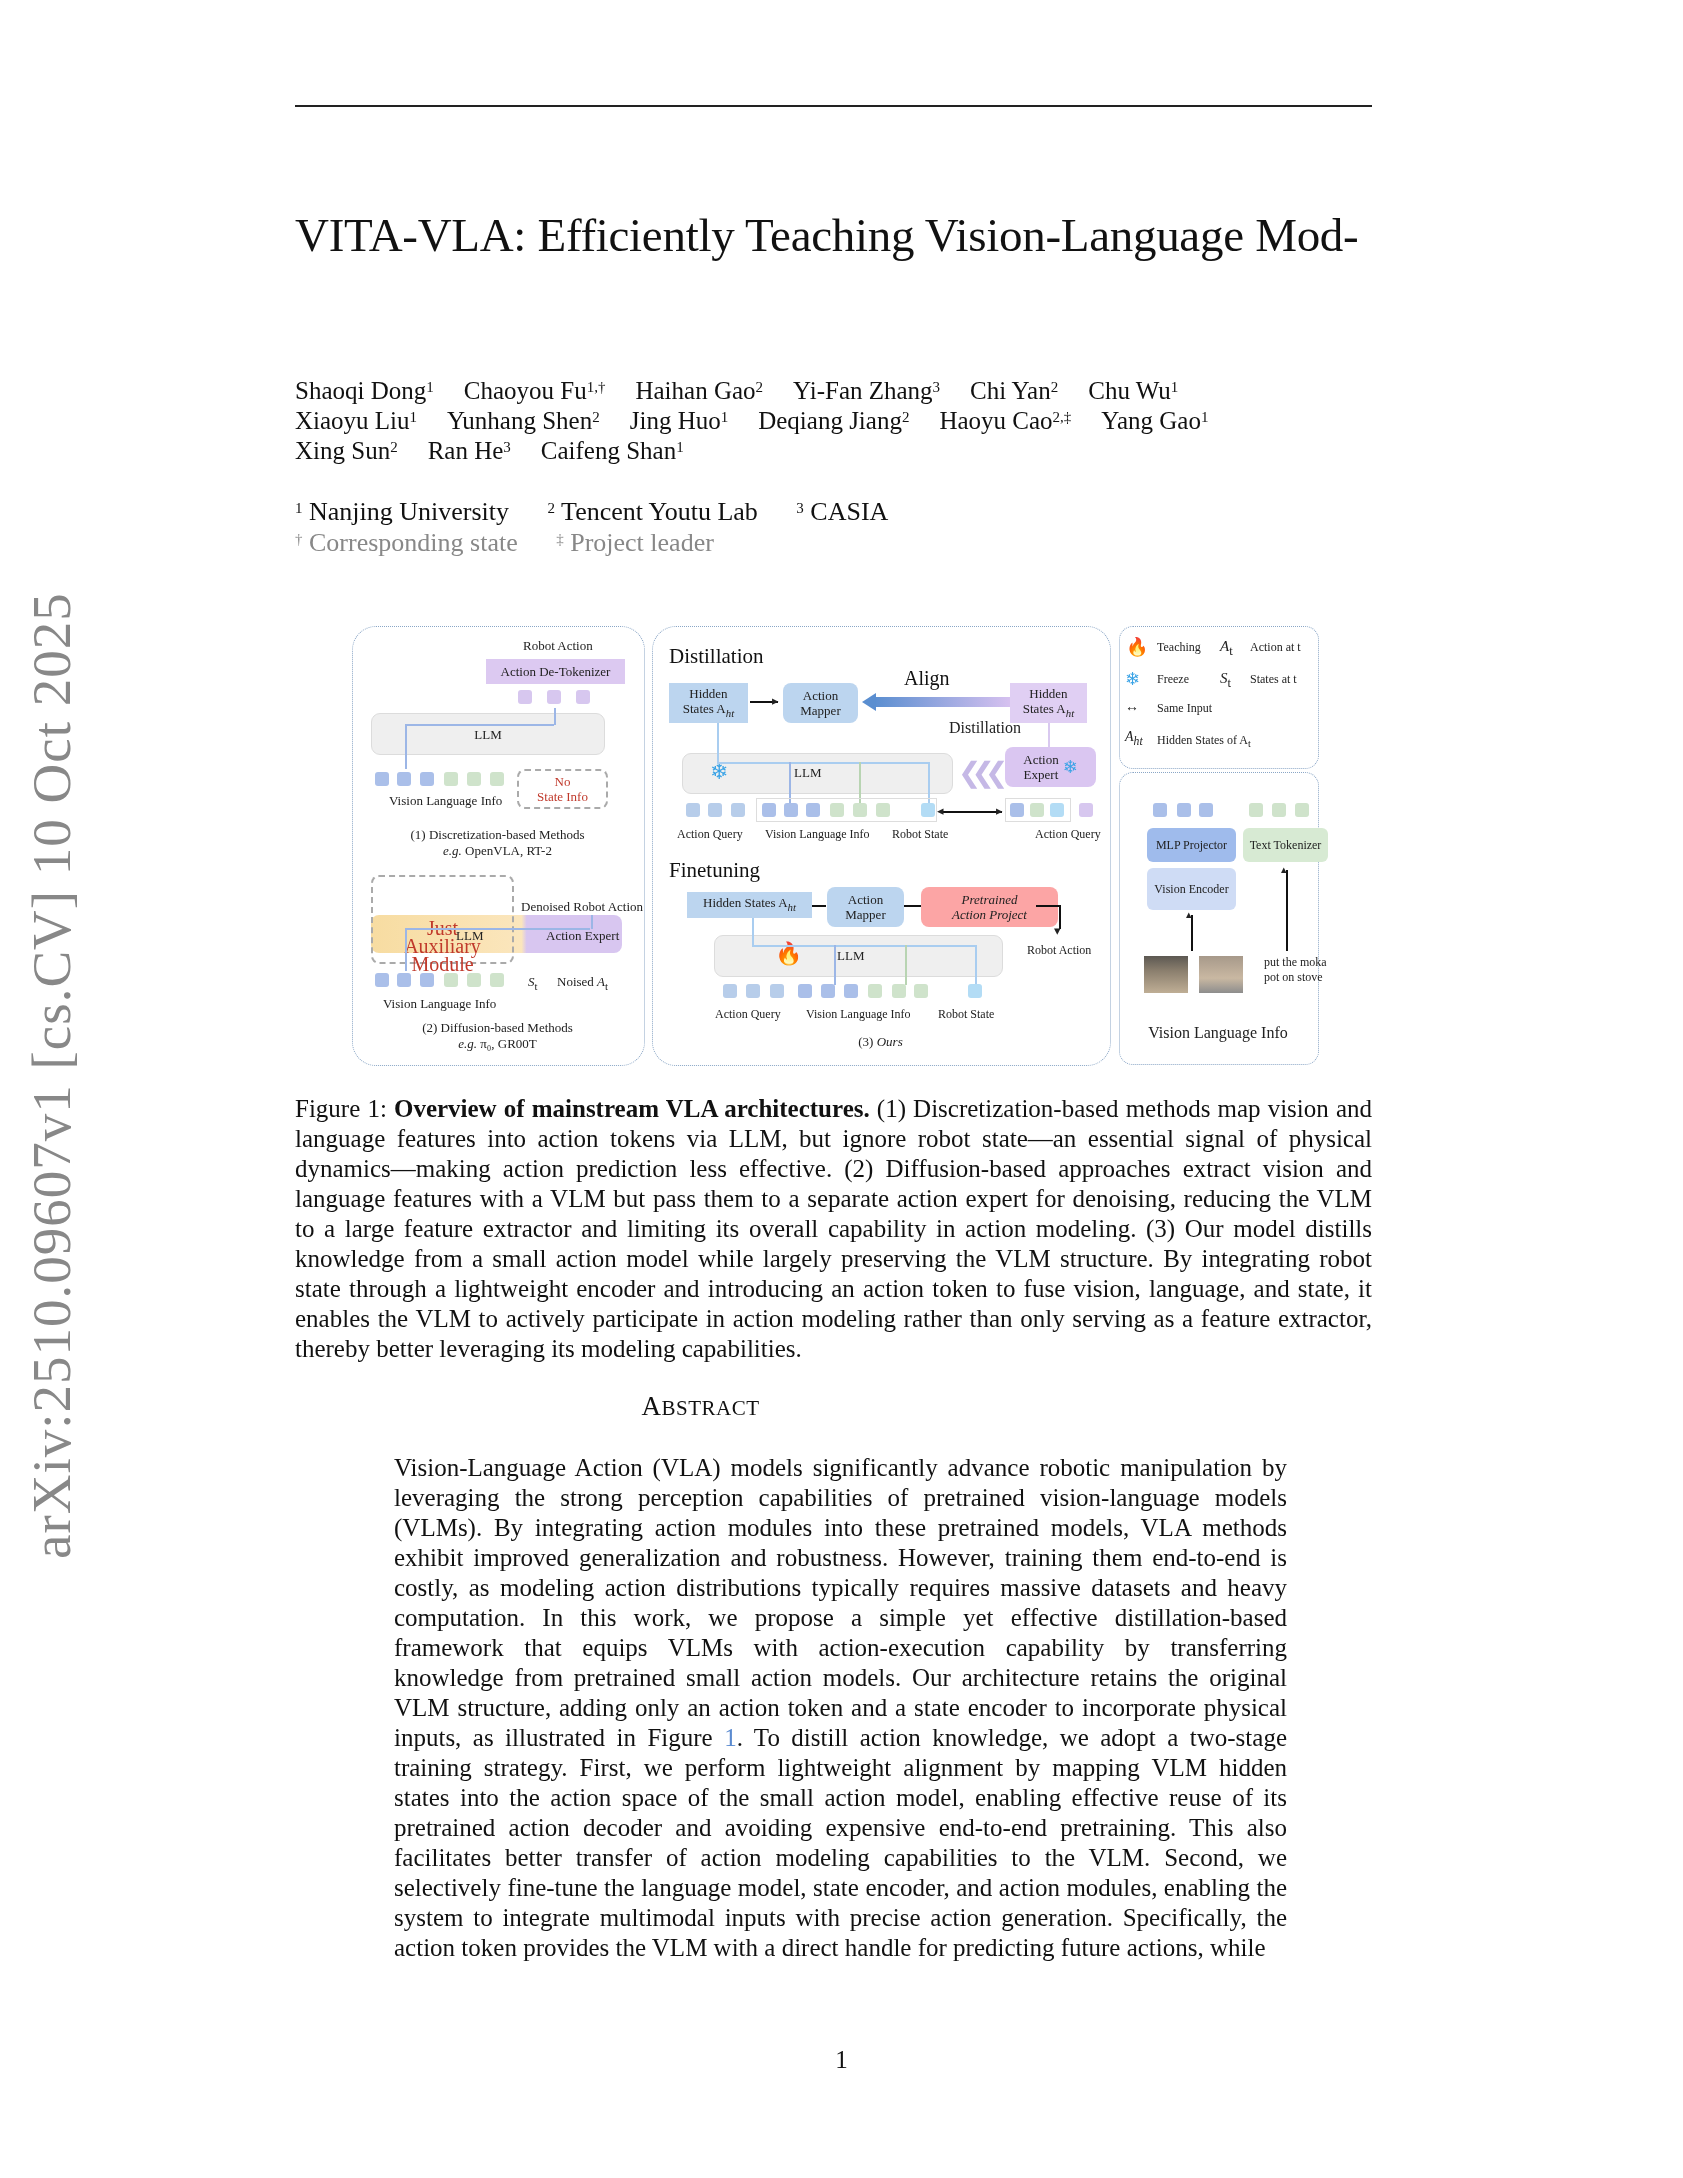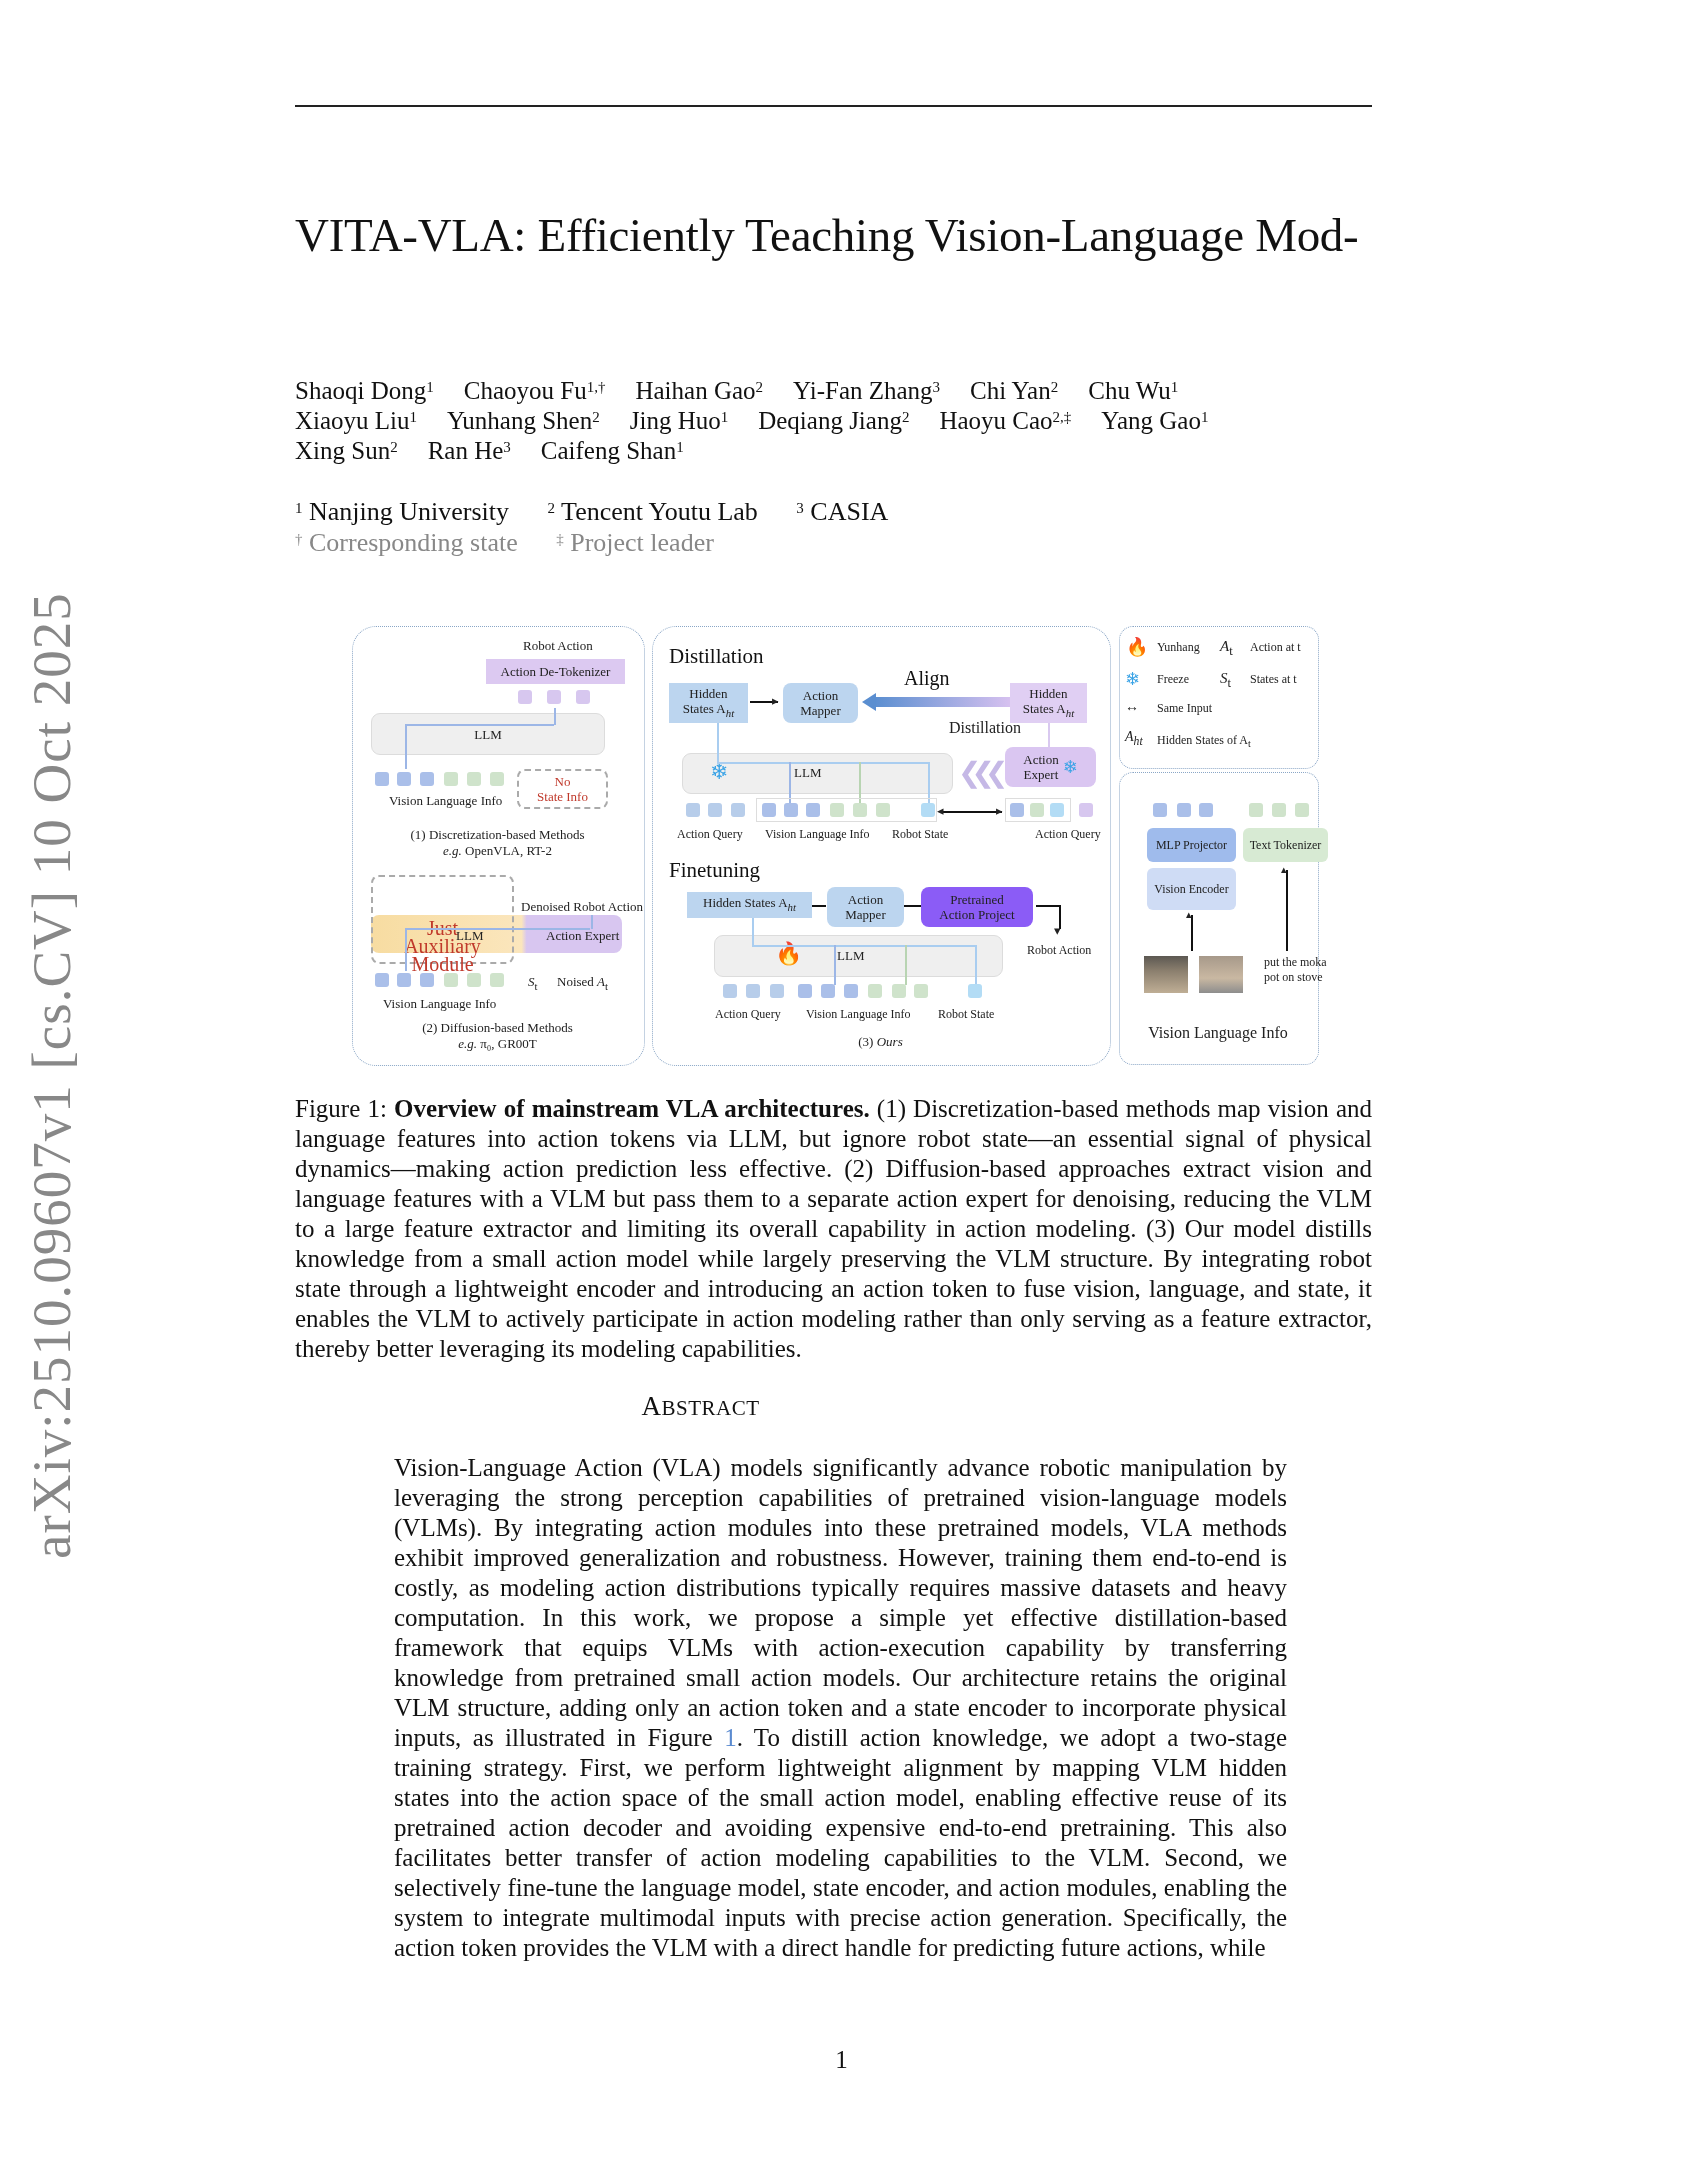--- a/index.html
+++ b/index.html
@@ -222,21 +222,21 @@
     <span><span>Hidden States A</span><sub><i>ht</i></sub></span>
   </div>
   <div class="abs" style="left:465px; top:283px; width:14px; height:1.5px; background:#111;"></div>
   <div class="abs box" style="left:480px; top:265px; width:77px; height:40px; background:#bcd5ef; border-radius:8px;">
     <div>
         <div>Action</div>
         <div>Mapper</div>
       </div>
   </div>
   <div class="abs" style="left:557px; top:283px; width:17px; height:1.5px; background:#111;"></div>
-  <div class="abs box" style="left:574px; top:265px; width:112px; height:40px; background:#8b5cf6; border-radius:8px;">
+  <div class="abs box" style="left:574px; top:265px; width:137px; height:40px; background:#fca5a5; border-radius:8px;font-style:italic;">
     <div>
         <div>Pretrained</div>
         <div>Action Project</div>
       </div>
   </div>
   <div class="abs" style="left:689px; top:283px; width:24px; height:1.5px; background:#111;"></div>
   <div class="abs" style="left:712px; top:283px; width:1.5px; height:24px; background:#111;"></div>
   <div class="abs ftxt" style="left:707px; top:301px;">▾</div>
   <div class="abs ftxt" style="left:680px; top:321px; font-size:12px;">Robot Action</div>
   <div class="abs llm box" style="left:367px; top:313px; width:287px; height:40px;"></div>
@@ -257,21 +257,21 @@
   <div class="abs sq green" style="left:545px; top:362px;"></div>
   <div class="abs sq green" style="left:567px; top:362px;"></div>
   <div class="abs sq cyan" style="left:621px; top:362px;"></div>
   <div class="abs ftxt" style="left:368px; top:385px; font-size:12px;">Action Query</div>
   <div class="abs ftxt" style="left:459px; top:385px; font-size:12px;">Vision Language Info</div>
   <div class="abs ftxt" style="left:591px; top:385px; font-size:12px;">Robot State</div>
   <div class="abs ftxt" style="left:305px; width:457px; top:412px; text-align:center;"><span>(3) </span><i>Ours</i></div>
 
   <div class="abs panel" style="left:772px; top:4px; width:198px; height:141px; border-radius:14px;"></div>
   <div class="abs" style="left:779px; top:14px; font-size:18px; color:#f0562a;">🔥</div>
-  <div class="abs ftxt" style="left:810px; top:18px; font-size:12px;">Yunhang</div>
+  <div class="abs ftxt" style="left:810px; top:18px; font-size:12px;">Teaching</div>
   <div class="abs ftxt" style="left:873px; top:16px; font-size:15px;"><i>A</i><sub>t</sub></div>
   <div class="abs ftxt" style="left:903px; top:18px; font-size:12px;">Action at t</div>
   <div class="abs" style="left:778px; top:46px; font-size:18px; color:#3aa3e6;">❄</div>
   <div class="abs ftxt" style="left:810px; top:50px; font-size:12px;">Freeze</div>
   <div class="abs ftxt" style="left:873px; top:48px; font-size:15px;"><i>S</i><sub>t</sub></div>
   <div class="abs ftxt" style="left:903px; top:50px; font-size:12px;">States at t</div>
   <div class="abs ftxt" style="left:778px; top:77px; font-size:14px;">↔</div>
   <div class="abs ftxt" style="left:810px; top:79px; font-size:12px;">Same Input</div>
   <div class="abs ftxt" style="left:778px; top:107px; font-size:14px;"><i>A</i><sub><i>ht</i></sub></div>
   <div class="abs ftxt" style="left:810px; top:111px; font-size:12px;"><span>Hidden States of A</span><sub>t</sub></div>

